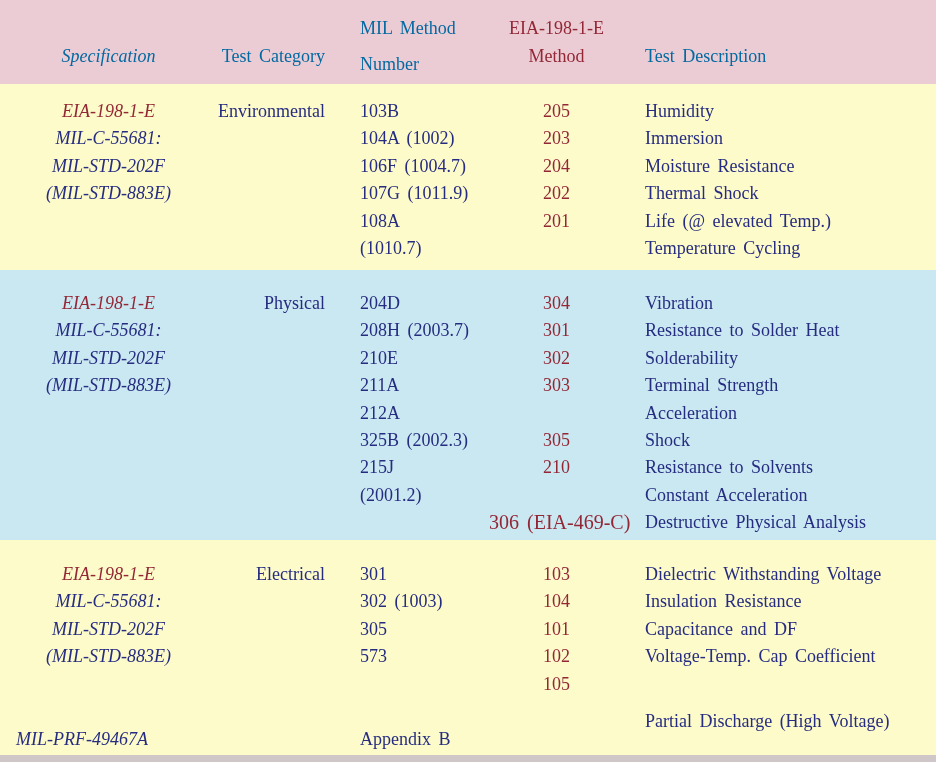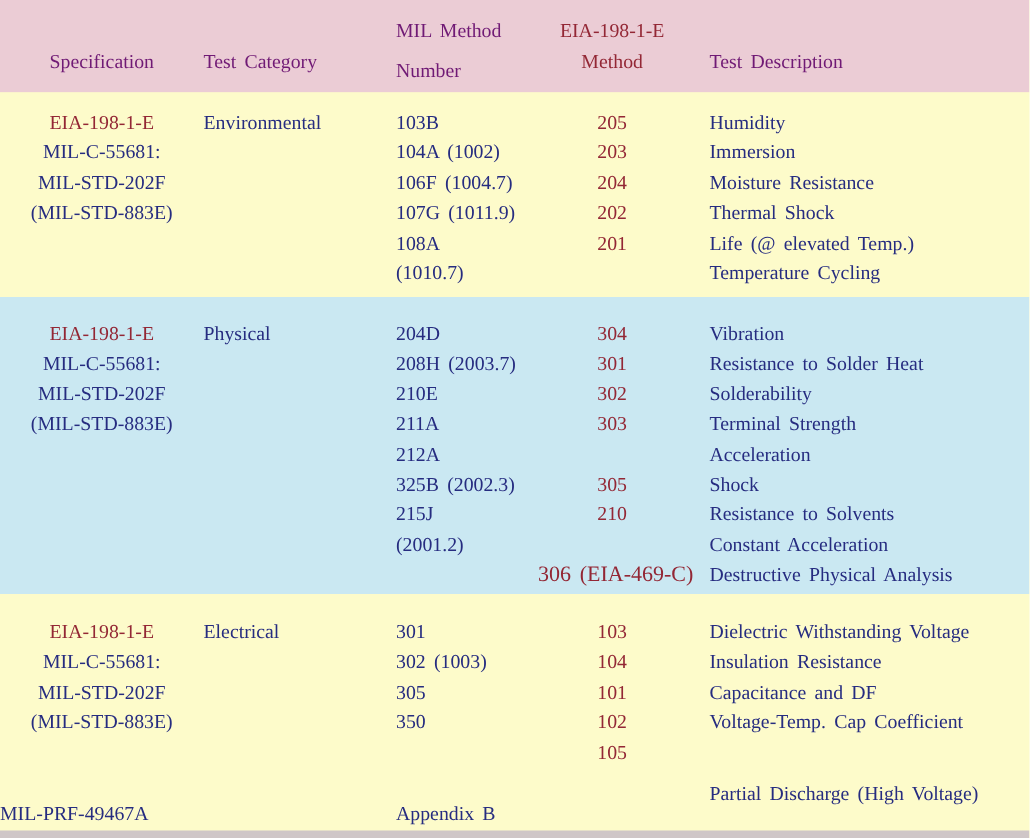--- a/index.html
+++ b/index.html
@@ -12,36 +12,36 @@
   }
   .band { position:absolute; left:0; width:936px; }
   .header-band { top:0; height:84px; background:#ebccd5; }
   .band-env  { top:84px;  height:186px; background:#fdfbca; }
   .band-phys { top:270px; height:270px; background:#cae8f2; }
   .band-elec { top:540px; height:222px; background:#fdfbca; }
   .bottom-strip { top:755px; height:7px; background:#cfc6c7; }
   .red  { color:#932735; }
 
   .col { position:absolute; }
-  .c1 { left:0;    width:185px; text-align:center; }
-  .c2 { left:185px; width:140px; text-align:left; }
+  .c1 { left:16px;    width:185px; text-align:center;font-style:italic; }
+  .c2 { left:185px; width:140px; text-align:right; }
   .c3 { left:360px; width:140px; text-align:left; }
   .c4 { left:489px; width:135px; text-align:center; }
   .c5 { left:645px; width:291px; text-align:left; }
 
   .ln {
     height:27.4px; line-height:27.4px;
     font-size:18px; word-spacing:3px; white-space:nowrap;
     color:#262c80;
   }
   .ln.red { color:#932735; }
   .hdr {
     position:absolute; height:24px; line-height:24px;
     font-size:18px; word-spacing:3px; white-space:nowrap;
-    color:#701a75;
+    color:#0369a1;
   }
   .hdr.red { color:#932735; }
 
   .top-env  { top:14px; }
   .top-phys { top:20px; }
   .top-elec { top:21px; }
 
   .footer-spec { position:absolute; top:186px; }
   .footer-mil  { position:absolute; top:186px; }
   .footer-desc { position:absolute; top:168px; }
@@ -149,21 +149,21 @@
       <div class="ln">MIL-STD-202F</div>
       <div class="ln">(MIL-STD-883E)</div>
     </div>
     <div class="col c2 top-elec">
       <div class="ln">Electrical</div>
     </div>
     <div class="col c3 top-elec">
       <div class="ln">301</div>
       <div class="ln">302 (1003)</div>
       <div class="ln">305</div>
-      <div class="ln">350</div>
+      <div class="ln">573</div>
       <div class="ln"></div>
     </div>
     <div class="col c4 top-elec">
       <div class="ln red">103</div>
       <div class="ln red">104</div>
       <div class="ln red">101</div>
       <div class="ln red">102</div>
       <div class="ln red">105</div>
     </div>
     <div class="col c5 top-elec">

